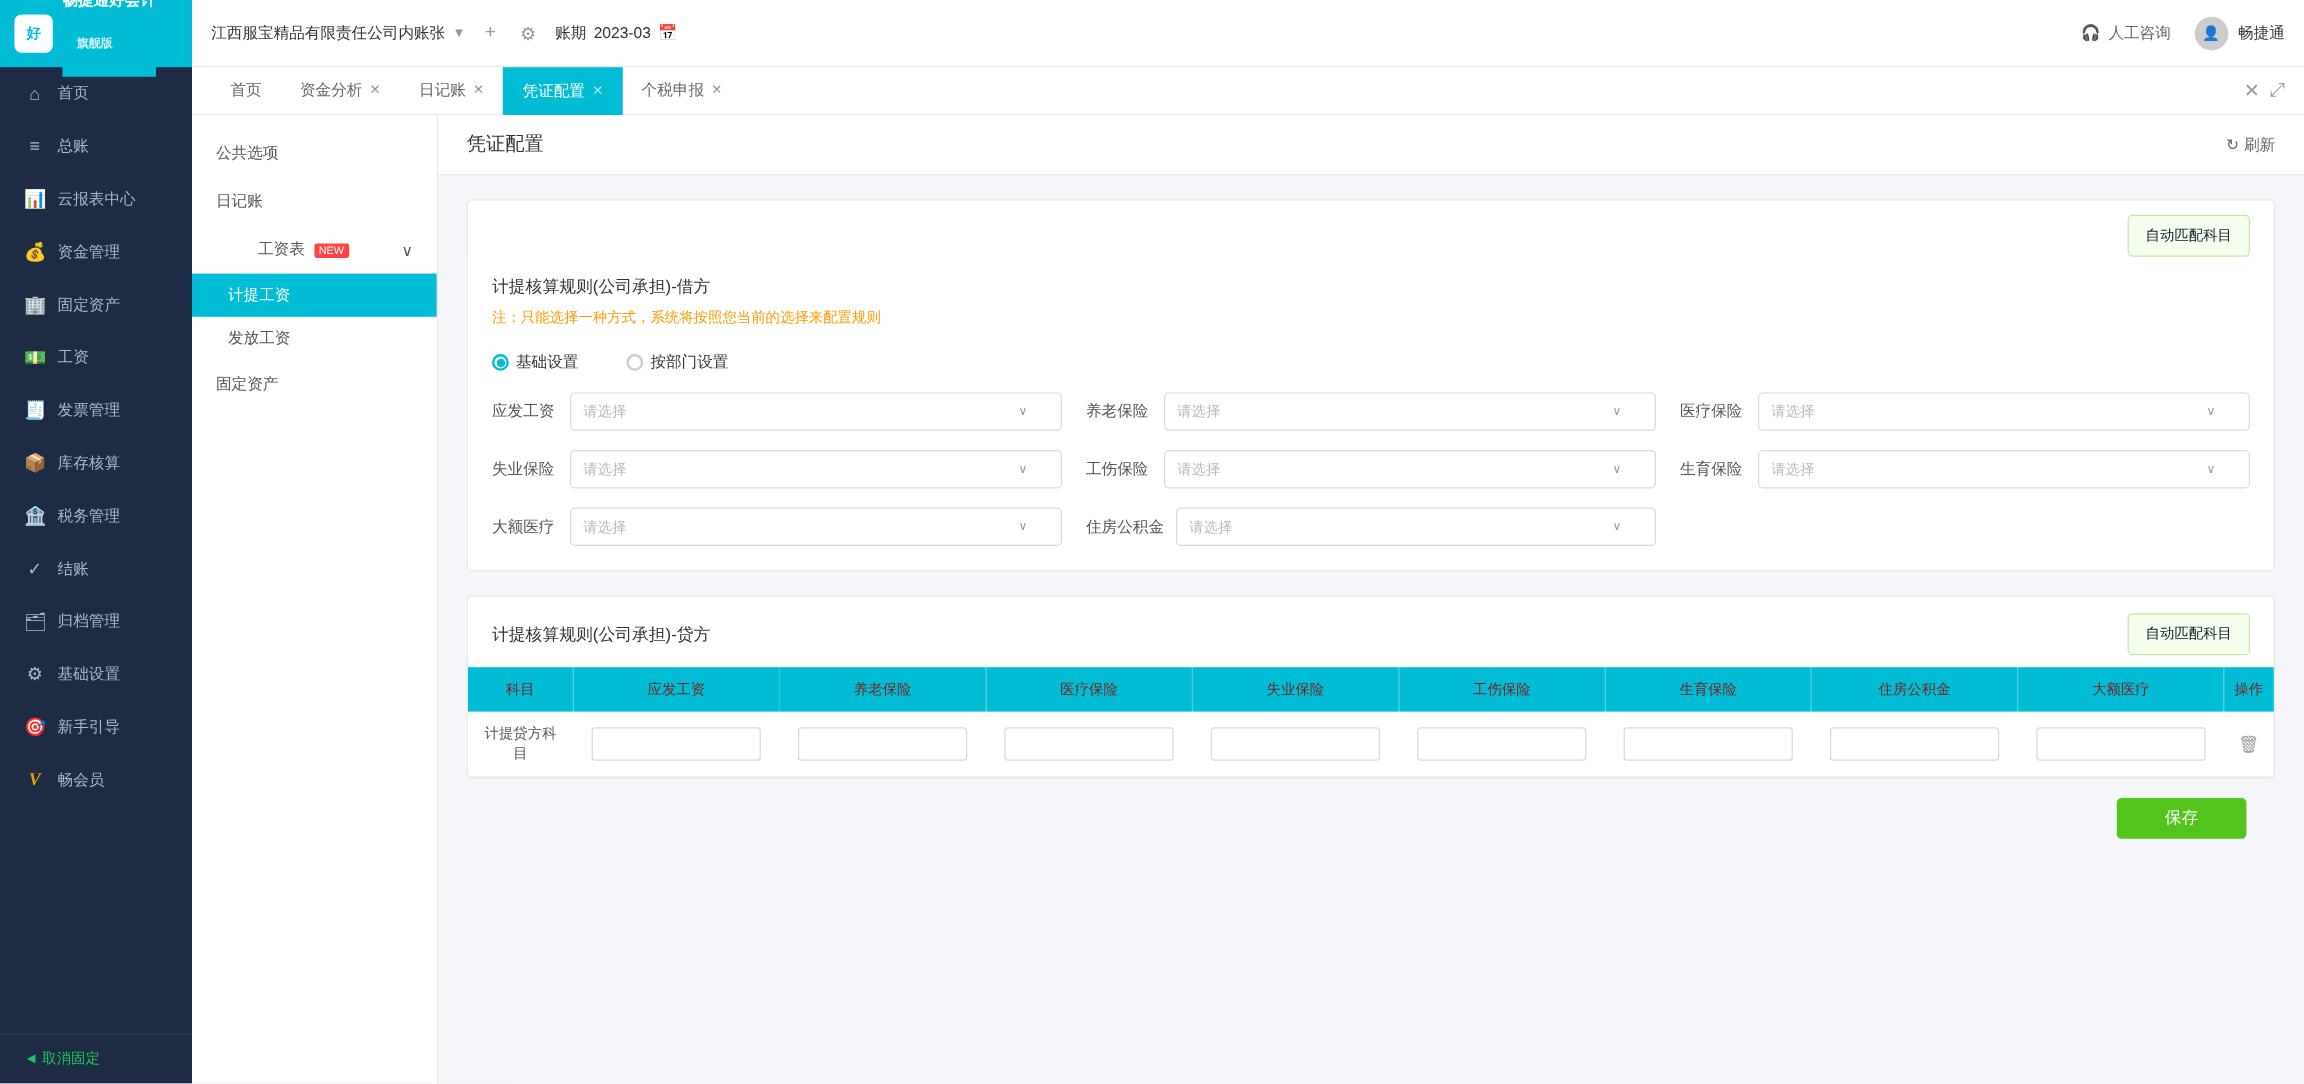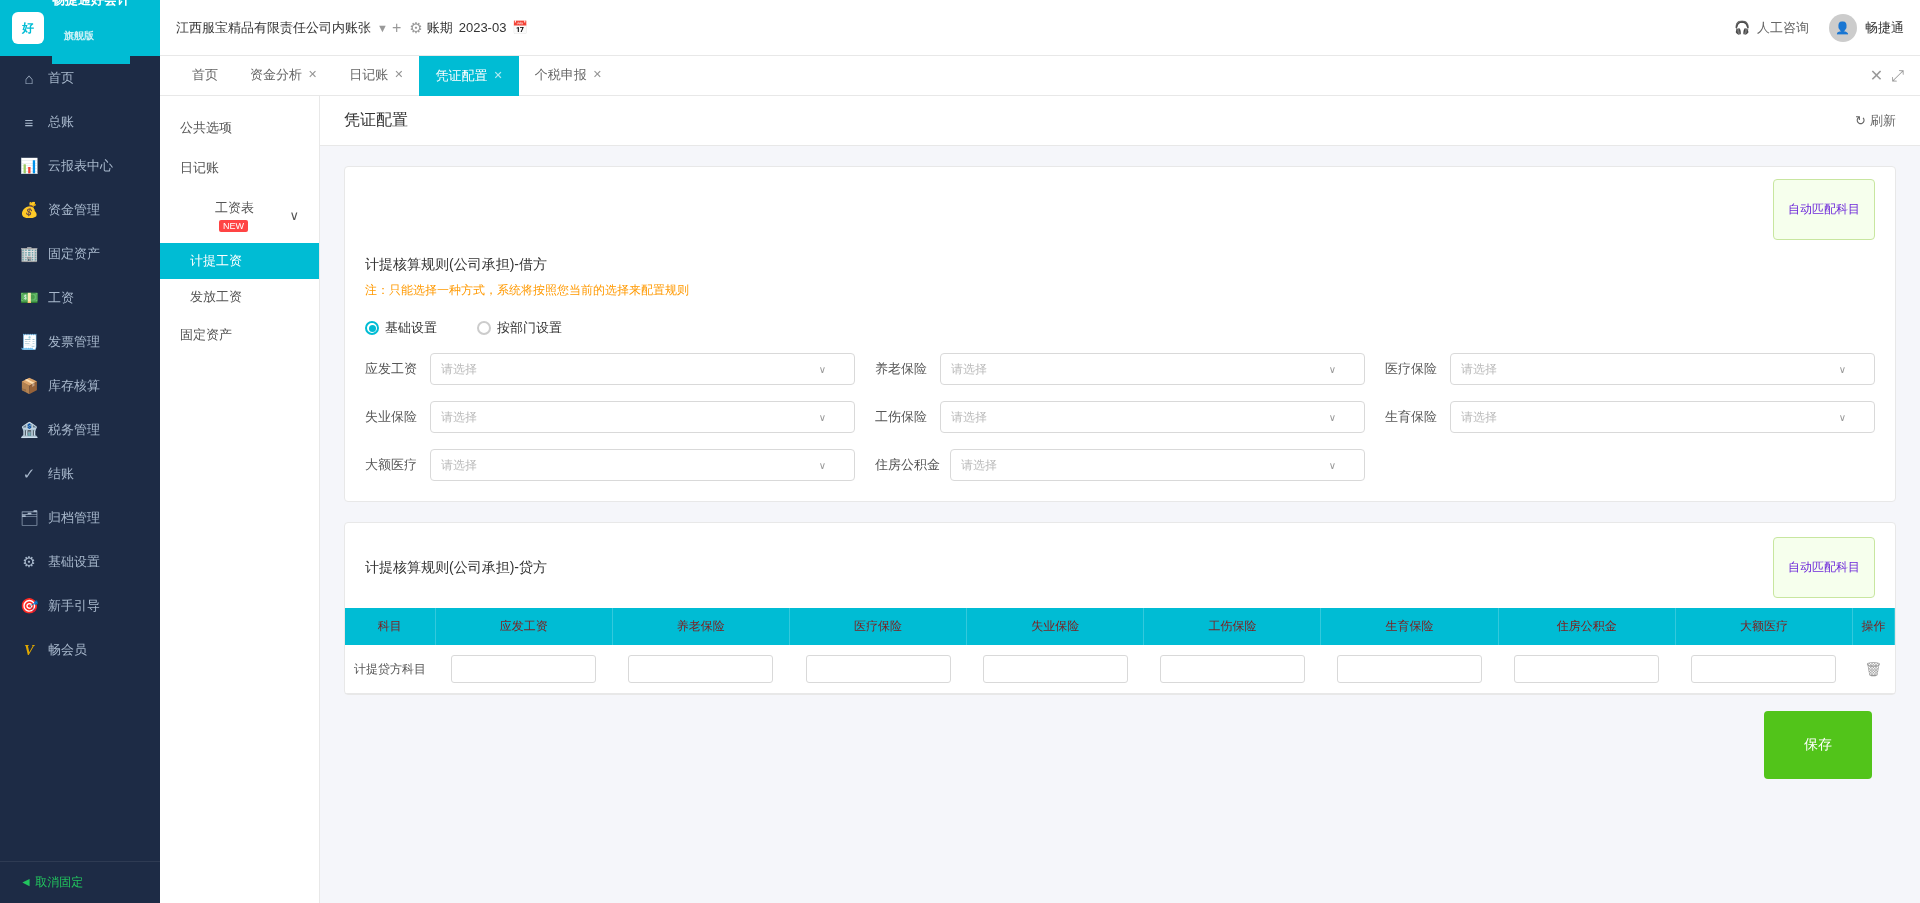--- a/index.html
+++ b/index.html
@@ -72,20 +72,21 @@
     }
 
     
     .topbar {
       background: white;
       height: 56px;
       display: flex;
       align-items: center;
       padding: 0 16px;
       border-bottom: 1px solid #e8e8e8;
+      gap: 12px;
       flex-shrink: 0;
     }
     .company-selector {
       display: flex;
       align-items: center;
       gap: 6px;
       font-size: 13px;
       color: #333;
       cursor: pointer;
     }
@@ -174,21 +175,21 @@
 
     
     .content {
       flex: 1;
       overflow: hidden;
       display: flex;
     }
 
     
     .left-menu {
-      width: 160px;
+      width: 205px;
       background: white;
       border-right: 1px solid #e8e8e8;
       padding: 12px 0;
       flex-shrink: 0;
       overflow-y: auto;
     }
     .left-menu-item {
       padding: 11px 20px;
       color: #555;
       cursor: pointer;
@@ -350,22 +351,22 @@
 
     
     .auto-match-btn {
       display: flex;
       justify-content: flex-end;
       padding: 12px 20px 0;
     }
     .btn-auto {
       border: 1px solid #c8e6a0;
       background: #f6ffed;
-      color: #6d28d9;
-      padding: 21px 14px;
+      color: #0f172a;
+      padding: 8px 14px;
       border-radius: 4px;
       cursor: pointer;
       font-size: 12px;
       text-align: center;
     }
 
     
     .table-section {
       background: white;
       border-radius: 4px;
@@ -425,21 +426,21 @@
     
     .save-bar {
       padding: 16px 24px;
       display: flex;
       justify-content: flex-end;
     }
     .btn-save {
       background: #52c41a;
       color: white;
       border: none;
-      padding: 25px 40px;
+      padding: 8px 40px;
       border-radius: 4px;
       font-size: 14px;
       cursor: pointer;
       margin-left: 48px;
     }
 
     
     ::-webkit-scrollbar { width: 6px; height: 6px; }
     ::-webkit-scrollbar-track { background: #f1f1f1; }
     ::-webkit-scrollbar-thumb { background: #ccc; border-radius: 3px; }

